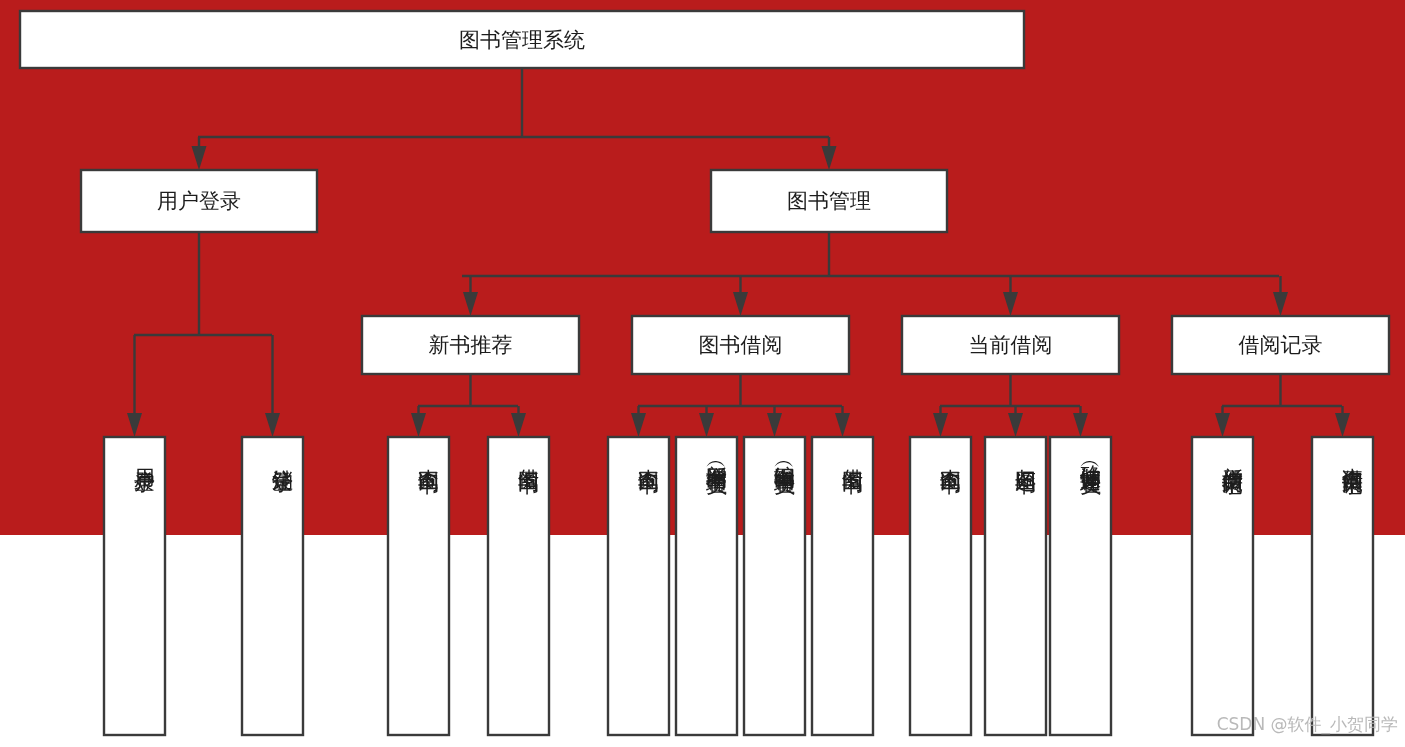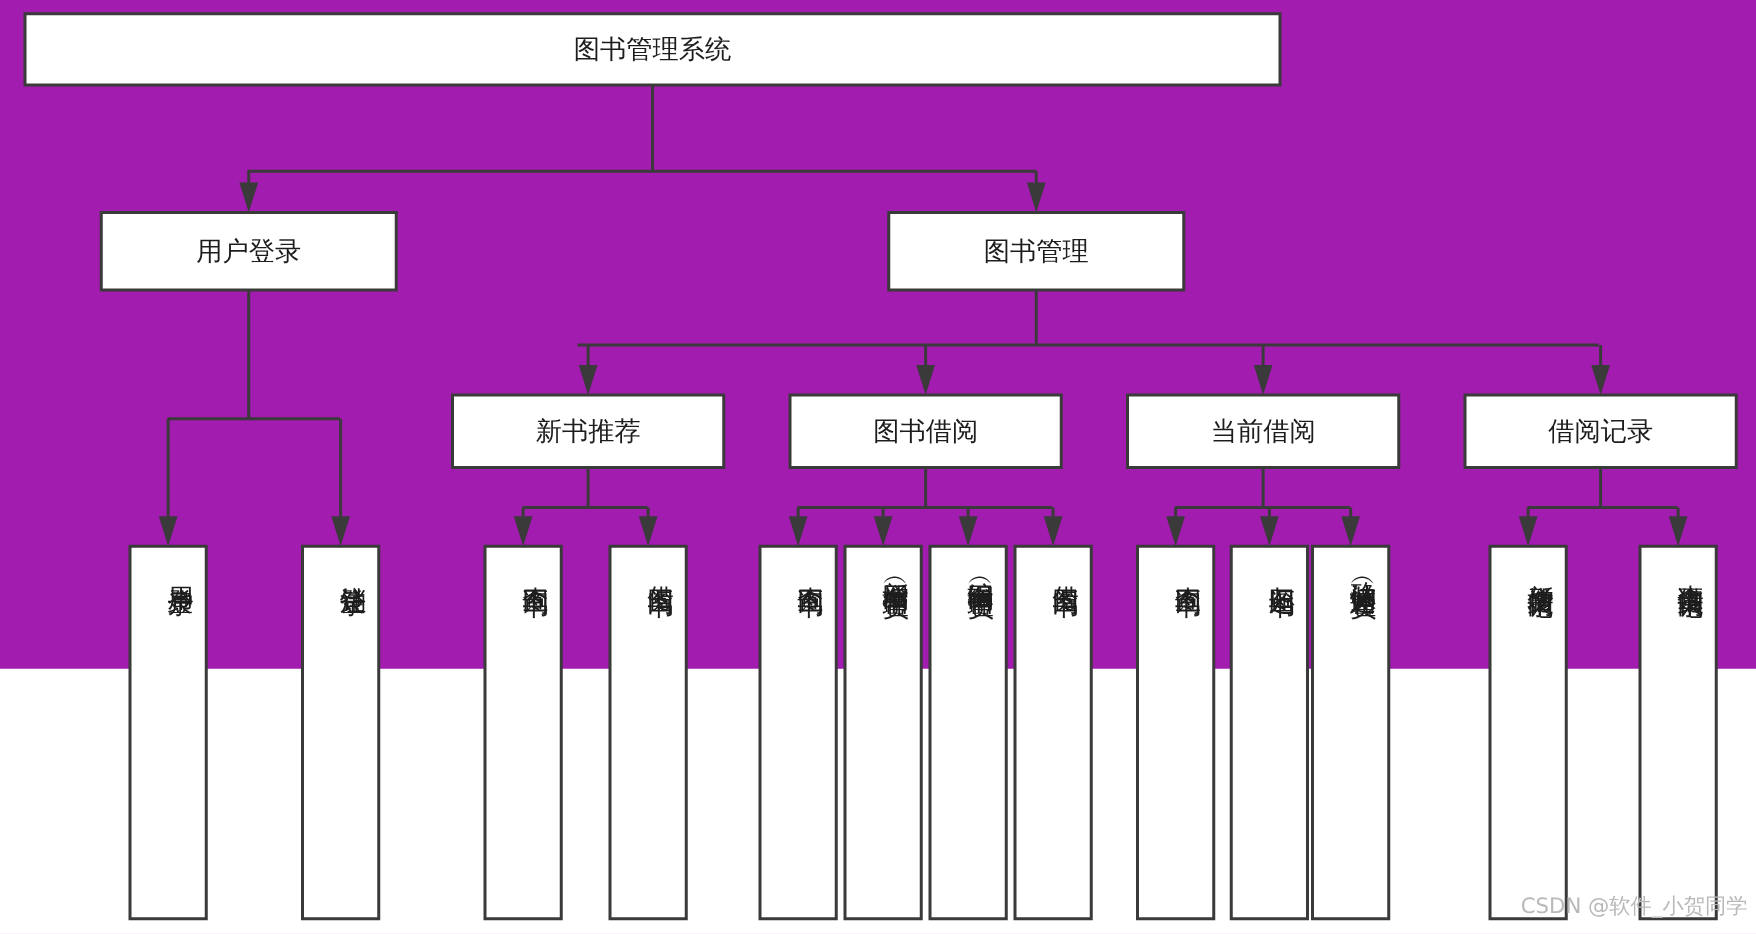--- a/index.html
+++ b/index.html
@@ -11,21 +11,21 @@
     width: 1405px;
     height: 747px;
     font-family: "DejaVu Sans", "Liberation Sans", sans-serif;
     overflow: hidden;
     position: relative;
   }
   #diagram-root {
     position: relative;
     width: 1405px;
     height: 535px;
-    background: #a21caf;
+    background: #b91c1c;
   }
   svg#chart-svg {
     position: absolute;
     top: 0;
     left: 0;
     width: 1405px;
     height: 747px;
     display: block;
   }
   .node-box {

